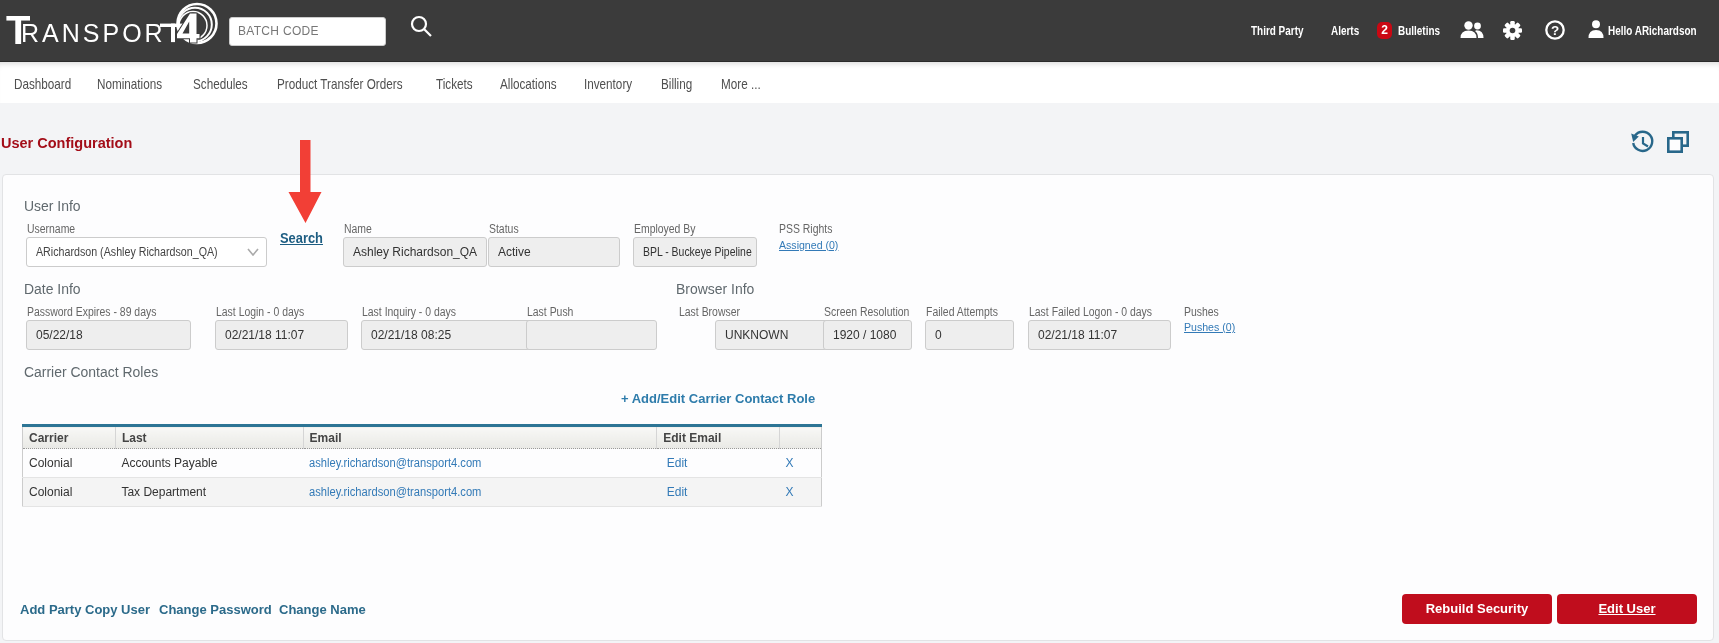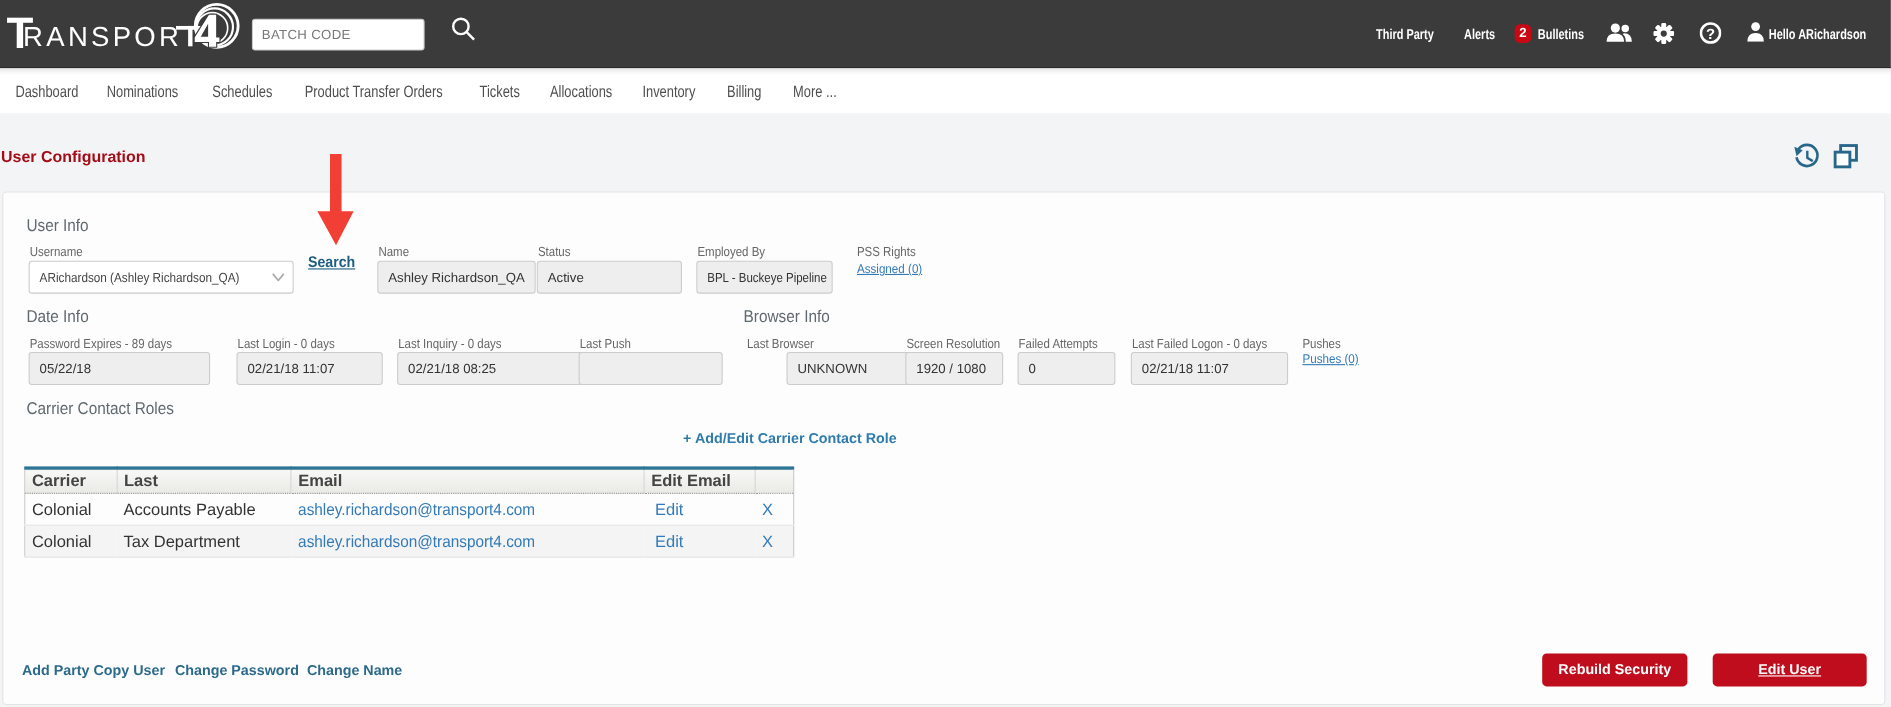--- a/index.html
+++ b/index.html
@@ -24,21 +24,21 @@
   
   #panel { position:absolute; left:2px; top:174px; width:1712px; height:467px; background:#fdfdfe; border:1px solid #e2e3e5; border-radius:4px; }
 
   .sect { position:absolute; color:#60696e; font-size:15.5px; white-space:nowrap; transform:scaleX(0.9); transform-origin:0 0; }
   .lbl { position:absolute; color:#666; font-size:12px; white-space:nowrap; transform:scaleX(0.87); transform-origin:0 0; }
   .inp { position:absolute; height:30px; background:#eee; border:1px solid #ccc; border-radius:3px; color:#333; font-size:12px; line-height:28px; padding-left:9px; white-space:nowrap; }
   a.blue { color:#337ab7; text-decoration:underline; font-size:11.5px; position:absolute; white-space:nowrap; transform:scaleX(0.92); transform-origin:0 0; }
   a.cell { color:#337ab7; text-decoration:none; }
 
   
-  #tbl { position:absolute; left:22px; top:424px; width:700px; border-collapse:collapse; border:1px solid #ccc; border-top:3px solid #2d7595; font-size:15px; color:#333; }
+  #tbl { position:absolute; left:22px; top:424px; width:800px; border-collapse:collapse; border:1px solid #ccc; border-top:3px solid #2d7595; font-size:12px; color:#333; }
   #tbl th { background:linear-gradient(#f8f8f6,#e9e9e5); font-weight:bold; text-align:left; height:23px; padding:0 0 0 6px; border-right:1px solid #d5d5d5; border-bottom:1px dotted #999; color:#444; }
   #tbl td { height:29px; padding:0 0 0 6px; border-bottom:1px solid #e4e4e4; }
   #tbl tr.alt td { background:#f4f4f4; }
 
   .botlink { color:#2b6a8a; font-weight:bold; font-size:13px; text-decoration:none; position:absolute; top:602px; white-space:nowrap; }
   .rbtn { position:absolute; top:594px; height:30px; background:#c00d1d; border-radius:4px; color:#fff; font-weight:bold; font-size:13px; text-align:center; line-height:30px; }
 </style>
 </head>
 <body>
 
@@ -201,14 +201,14 @@
     <td style="padding-left:6px"><a class="cell" href="#">X</a></td>
   </tr>
 </tbody>
   </table>
 
 <a class="botlink" href="#" style="left:20px">Add Party</a>
 <a class="botlink" href="#" style="left:85px">Copy User</a>
 <a class="botlink" href="#" style="left:159px">Change Password</a>
 <a class="botlink" href="#" style="left:279px">Change Name</a>
 
-<div class="rbtn" style="left:1402px;width:132px;">Rebuild Security</div>
+<div class="rbtn" style="left:1402px;width:150px;">Rebuild Security</div>
 <div class="rbtn" style="left:1557px;width:140px;text-decoration:underline;">Edit User</div>
 
 </body></html>

